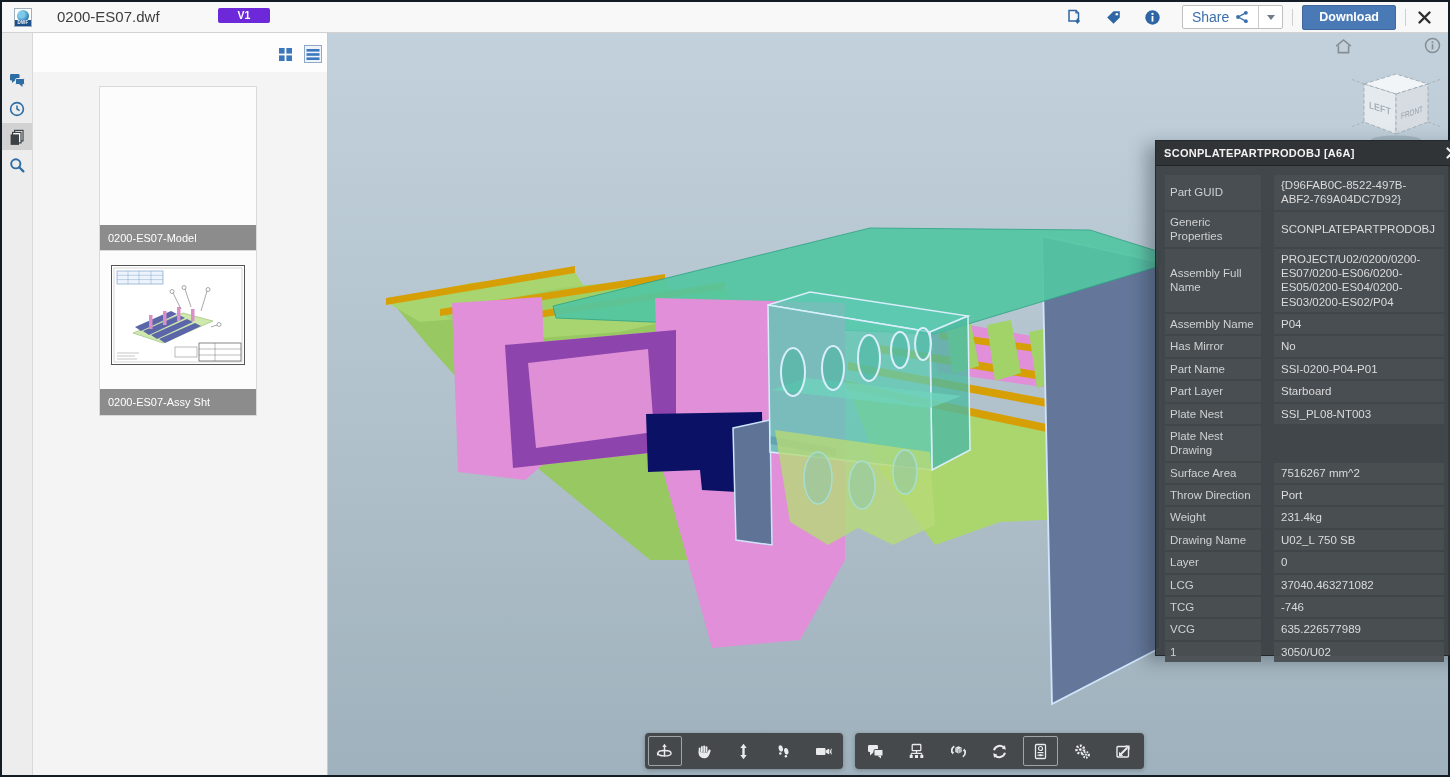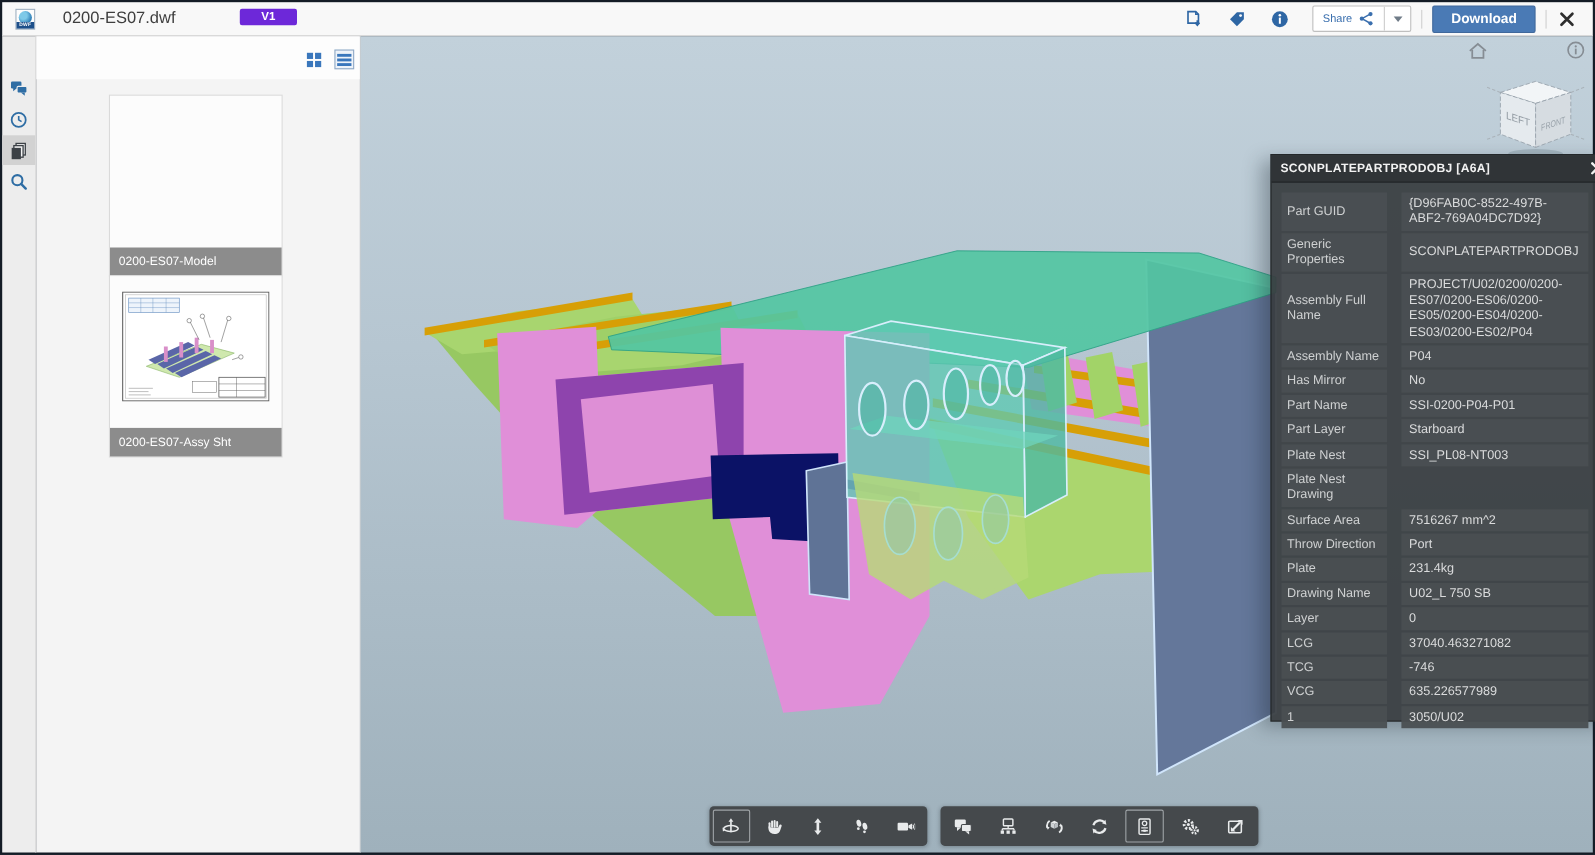--- a/index.html
+++ b/index.html
@@ -17,21 +17,21 @@
              font-size:4.5px; line-height:6px; text-align:center; font-weight:bold; letter-spacing:.3px; }
   .doc-title { font-size:15px; color:#3e3e3e; }
   .v-badge { background:#6d28d9; color:#fff; font-size:10.5px; font-weight:bold; padding:1px 20px 2px;
              border-radius:2px; cursor:pointer;margin-left:33px; }
   .tb-spacer { flex:1; }
   .tb-right { display:flex; align-items:center; }
   .tb-ic { width:17px; height:17px; margin:0 11px; cursor:pointer; display:block; }
   .tb-div { width:1px; height:17px; background:#cfcfcf; margin:0 9px; }
   .share-group { display:flex; align-items:stretch; height:24px; border:1px solid #bfbfbf; border-radius:2px;
                  background:#fff; margin-left:10px; overflow:hidden; }
-  .share-main { display:flex; align-items:center; gap:6px; padding:0 9px; color:#3a6fae; font-size:10px; cursor:pointer; }
+  .share-main { display:flex; align-items:center; gap:6px; padding:0 9px; color:#3a6fae; font-size:14px; cursor:pointer; }
   .share-caret { display:flex; align-items:center; justify-content:center; width:24px; border-left:1px solid #cccccc; cursor:pointer; }
   .caret-down { width:0; height:0; border-left:4px solid transparent; border-right:4px solid transparent;
                 border-top:5px solid #6f7b87; }
   .btn-download { background:#4a7ab5; border:1px solid #40689b; border-radius:2px; color:#fff; font-weight:bold;
                   font-size:12.5px; padding:4px 16px 5px; cursor:pointer; font-family:"Liberation Sans",sans-serif; }
   .close-x { width:15px; height:15px; margin:0 4px 0 2px; cursor:pointer; }
 
   
   #rail { position:absolute; left:2px; top:33px; width:31px; height:742px; background:#ededed; border-right:1px solid #d9d9d9; }
   .rail-btn { position:absolute; left:0; width:30px; height:27px; display:flex; align-items:center; justify-content:center; cursor:pointer; }
@@ -372,21 +372,21 @@
             <div class="prop-label">Surface Area</div>
             <div class="prop-value">7516267 mm^2</div>
           </div>
 
           <div class="prop-row">
             <div class="prop-label">Throw Direction</div>
             <div class="prop-value">Port</div>
           </div>
 
           <div class="prop-row">
-            <div class="prop-label">Plate</div>
+            <div class="prop-label">Weight</div>
             <div class="prop-value">231.4kg</div>
           </div>
 
           <div class="prop-row">
             <div class="prop-label">Drawing Name</div>
             <div class="prop-value">U02_L 750 SB</div>
           </div>
 
           <div class="prop-row">
             <div class="prop-label">Layer</div>

